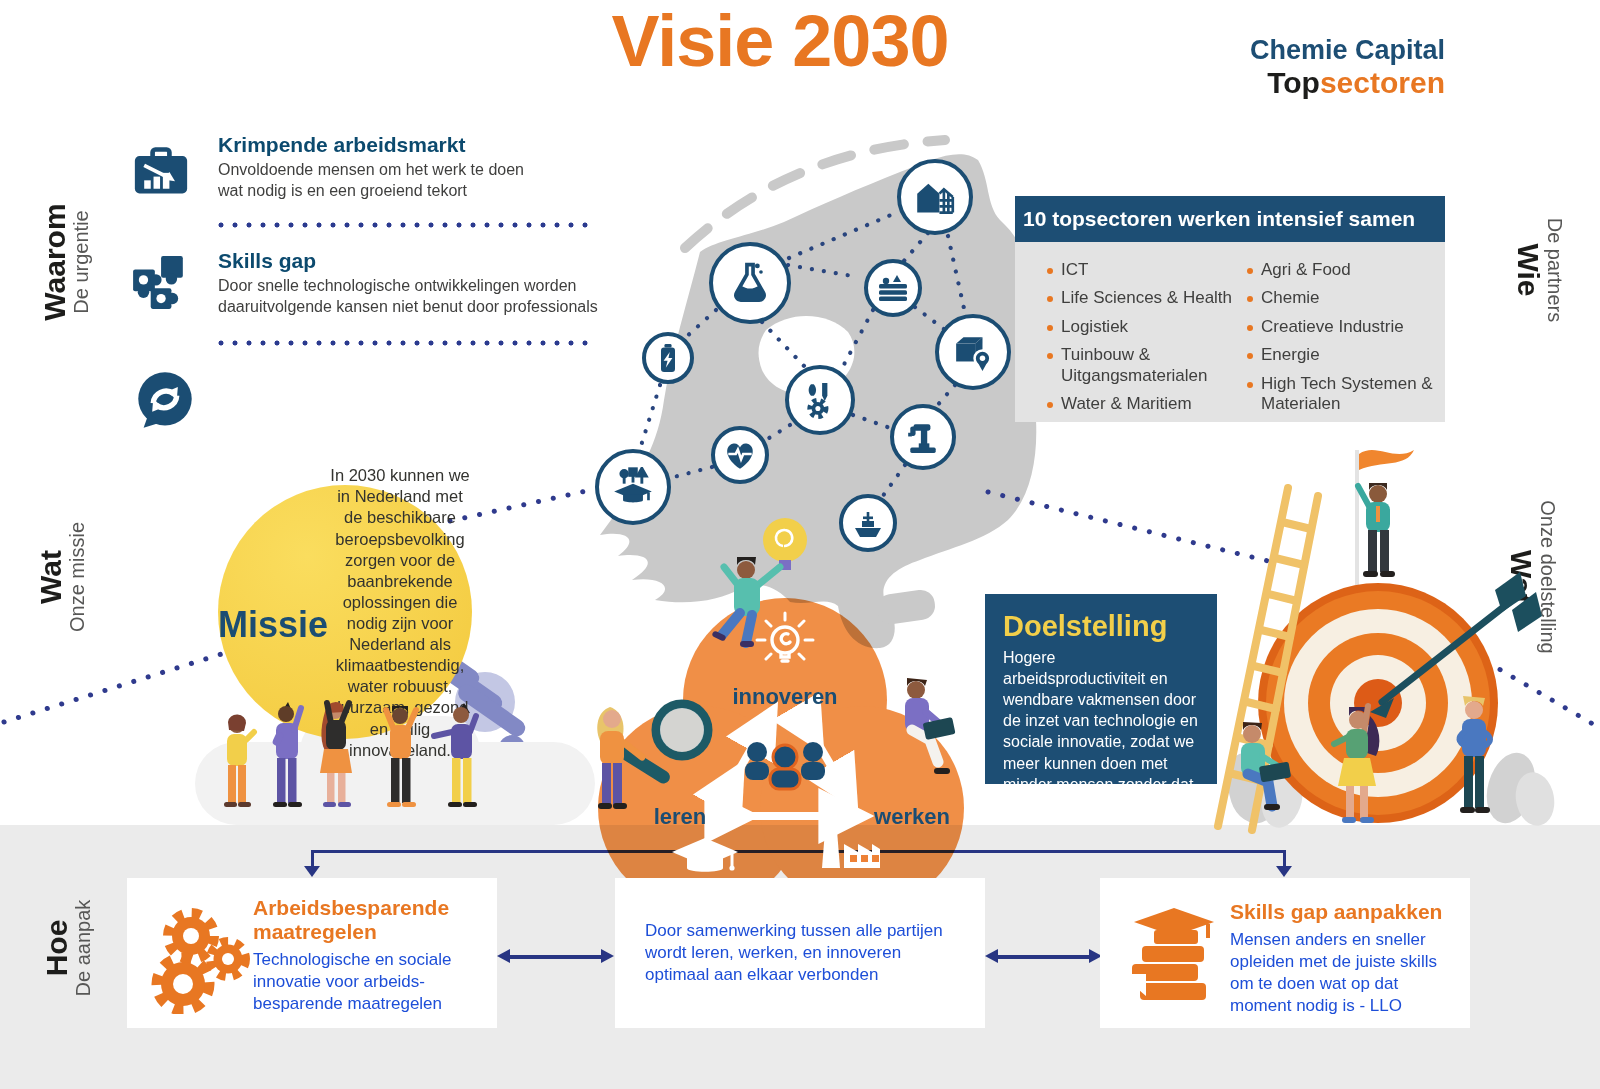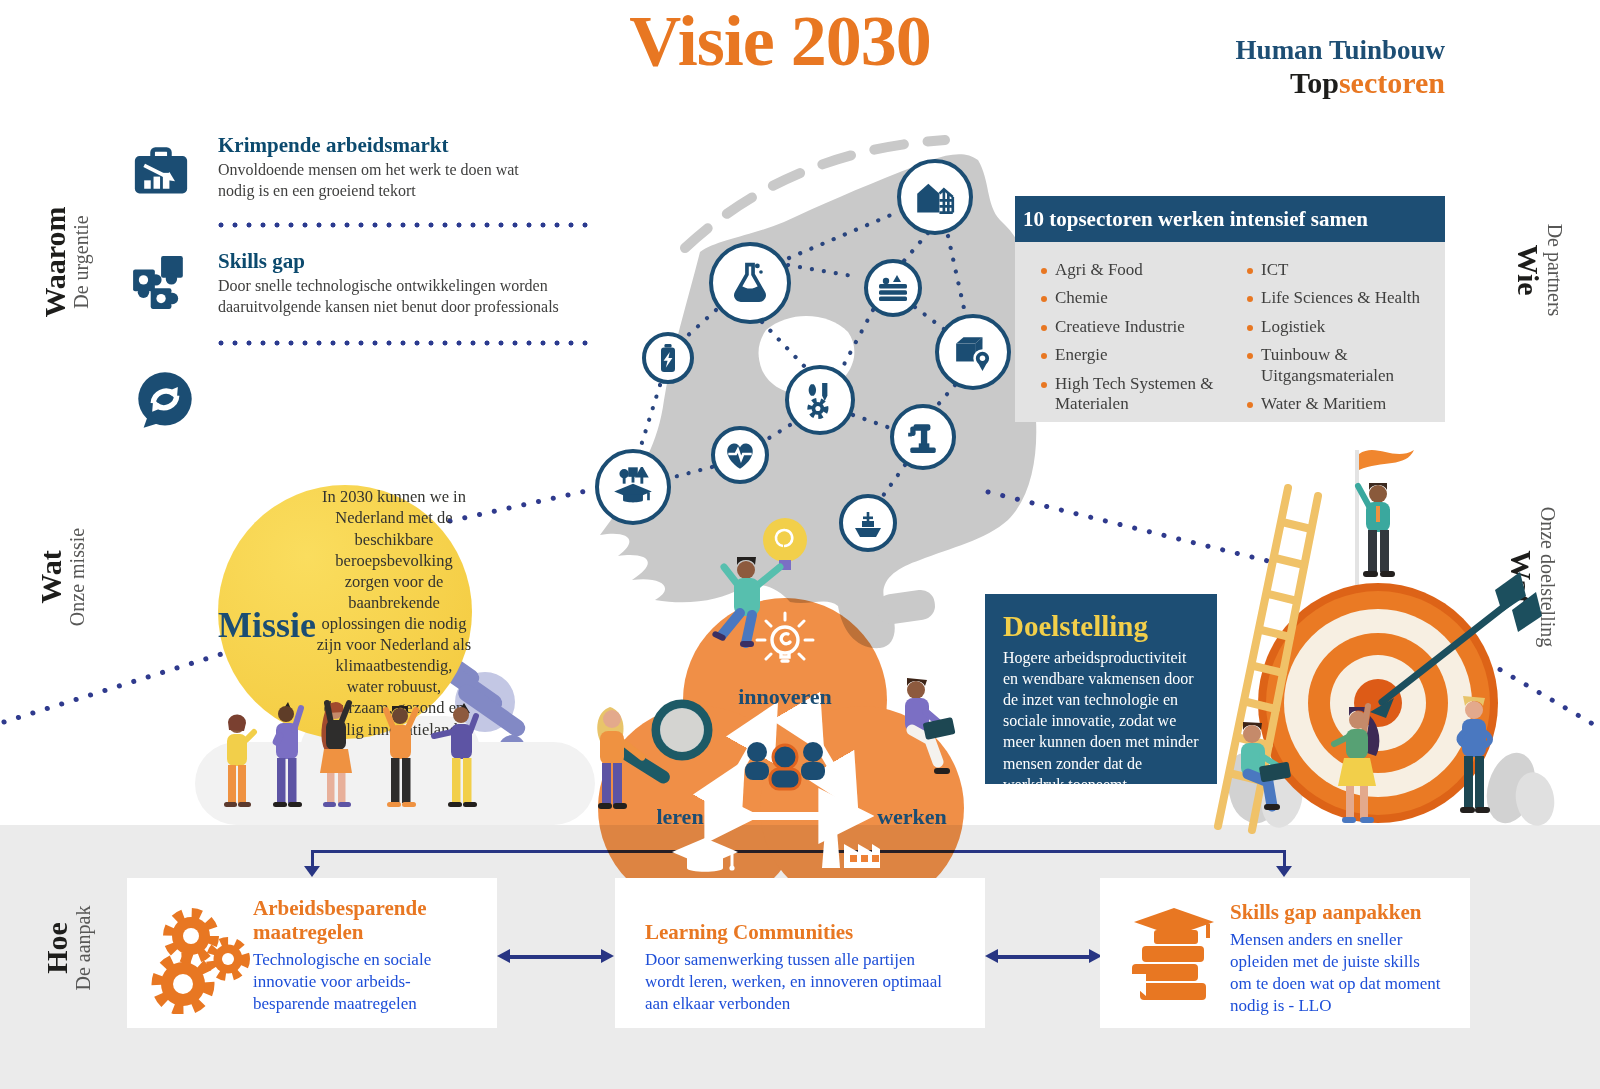--- a/index.html
+++ b/index.html
@@ -1,17 +1,17 @@
 <!DOCTYPE html>
 <html><head>
 <meta charset="utf-8">
 <style>
   html,body{margin:0;padding:0;background:#fff}
   #stage{position:relative;width:1600px;height:1089px;background:#fff;overflow:hidden;
-         font-family:Liberation Serif, serif;color:#3f3f3e}
+         font-family:Liberation Sans, sans-serif;color:#3f3f3e}
   .abs{position:absolute}
   .band{left:0;top:825px;width:1600px;height:264px;background:#ebebeb}
 
   
   .title{left:560px;top:0px;width:440px;text-align:center;font-size:72px;font-weight:bold;color:#e87722;letter-spacing:-1px}
   .logo{left:1180px;top:36px;width:265px;text-align:right;line-height:1.1}
   .logo .l1{font-size:27px;font-weight:bold;color:#1d4e74}
   .logo .l2{font-size:30px;font-weight:bold}
   .logo .l2 .blk{color:#1d1d1b}
   .logo .l2 .org{color:#e87722}
@@ -121,21 +121,21 @@
   <div class="abs nav" style="left:510px;top:955px;width:92px;height:3.5px"></div>
   <div class="abs tri" style="left:497px;top:949px;border-width:7.5px 13px 7.5px 0;border-color:transparent #283583 transparent transparent"></div>
   <div class="abs tri" style="left:601px;top:949px;border-width:7.5px 0 7.5px 13px;border-color:transparent transparent transparent #283583"></div>
   <div class="abs nav" style="left:998px;top:955px;width:92px;height:3.5px"></div>
   <div class="abs tri" style="left:985px;top:949px;border-width:7.5px 13px 7.5px 0;border-color:transparent #283583 transparent transparent"></div>
   <div class="abs tri" style="left:1089px;top:949px;border-width:7.5px 0 7.5px 13px;border-color:transparent transparent transparent #283583"></div>
 
   
   <div class="abs title">Visie 2030</div>
   <div class="abs logo">
-    <div class="l1">Human Tuinbouw</div>
+    <div class="l1">Chemie Capital</div>
     <div class="l2"><span class="blk">Top</span><span class="org">sectoren</span></div>
   </div>
 
   
   <div class="abs vlabel rotL" style="left:-74px;top:230px">
     <div class="v-main">Waarom</div>
     <div class="v-sub">De urgentie</div>
   </div>
   <div class="abs vlabel rotL" style="left:-78px;top:545px">
     <div class="v-main">Wat</div>
@@ -194,33 +194,33 @@
     <polygon points="8,54 24,49 13,40" fill="#1b4d73"></polygon>
     <path d="M17 31 a12 12 0 0 1 19 -9" fill="none" stroke="#fff" stroke-width="5"></path>
     <polygon points="40,16 39,28 30,20" fill="#fff"></polygon>
     <path d="M39 24 a12 12 0 0 1 -19 9" fill="none" stroke="#fff" stroke-width="5"></path>
     <polygon points="16,39 17,27 26,35" fill="#fff"></polygon>
   </svg>
 
   
   <div class="abs ts-head">10 topsectoren werken intensief samen</div>
   <div class="abs ts-body">
+    <ul class="ts-col" style="margin-left:6px">
+      <li>ICT</li>
+      <li>Life Sciences &amp; Health</li>
+      <li>Logistiek</li>
+      <li>Tuinbouw &amp; Uitgangsmaterialen</li>
+      <li>Water &amp; Maritiem</li>
+    </ul>
     <ul class="ts-col">
       <li>Agri &amp; Food</li>
       <li>Chemie</li>
       <li>Creatieve Industrie</li>
       <li>Energie</li>
       <li>High Tech Systemen &amp; Materialen</li>
-    </ul>
-    <ul class="ts-col" style="margin-left:6px">
-      <li>ICT</li>
-      <li>Life Sciences &amp; Health</li>
-      <li>Logistiek</li>
-      <li>Tuinbouw &amp; Uitgangsmaterialen</li>
-      <li>Water &amp; Maritiem</li>
     </ul>
   </div>
 
   
   <div class="abs mapicon" style="left:897px;top:159px;width:76px;height:76px">
     <svg width="40" height="36" viewBox="0 0 36 32">
         <polygon points="2,30 2,13 12,4 22,13 22,30" fill="#1b4d73"></polygon>
     <g stroke="#1b4d73" stroke-width="2.4" fill="none">
           <path d="M22,13 L26,9 L34,16 M26,9 L26,30 M30,12.5 L30,30 M34,16 L34,30 M22,19 H34 M22,24.5 H34 M22,30 H34"></path>
         </g>
@@ -611,21 +611,20 @@
       </g>
     </svg>
     <div class="abs" style="left:126px;top:18px;width:230px">
       <div class="hb-title">Arbeidsbesparende maatregelen</div>
       <div class="hb-text" style="width:200px">Technologische en sociale innovatie voor arbeids-besparende maatregelen</div>
     </div>
   </div>
 
   <div class="abs hoebox" style="left:615px">
     <div class="abs" style="left:30px;top:42px;width:320px">
-      <div class="hb-title">Learning Communities</div>
       <div class="hb-text" style="width:300px">Door samenwerking tussen alle partijen wordt leren, werken, en innoveren optimaal aan elkaar verbonden</div>
     </div>
   </div>
 
   <div class="abs hoebox" style="left:1100px">
     <svg style="position:absolute;left:16px;top:22px" width="110" height="112" viewBox="0 0 110 112">
       <g fill="#e87722">
         <polygon points="18,22 58,8 98,22 58,36"></polygon>
         <rect x="38" y="30" width="44" height="14" rx="3"></rect>
         <rect x="26" y="46" width="62" height="16" rx="4"></rect>

